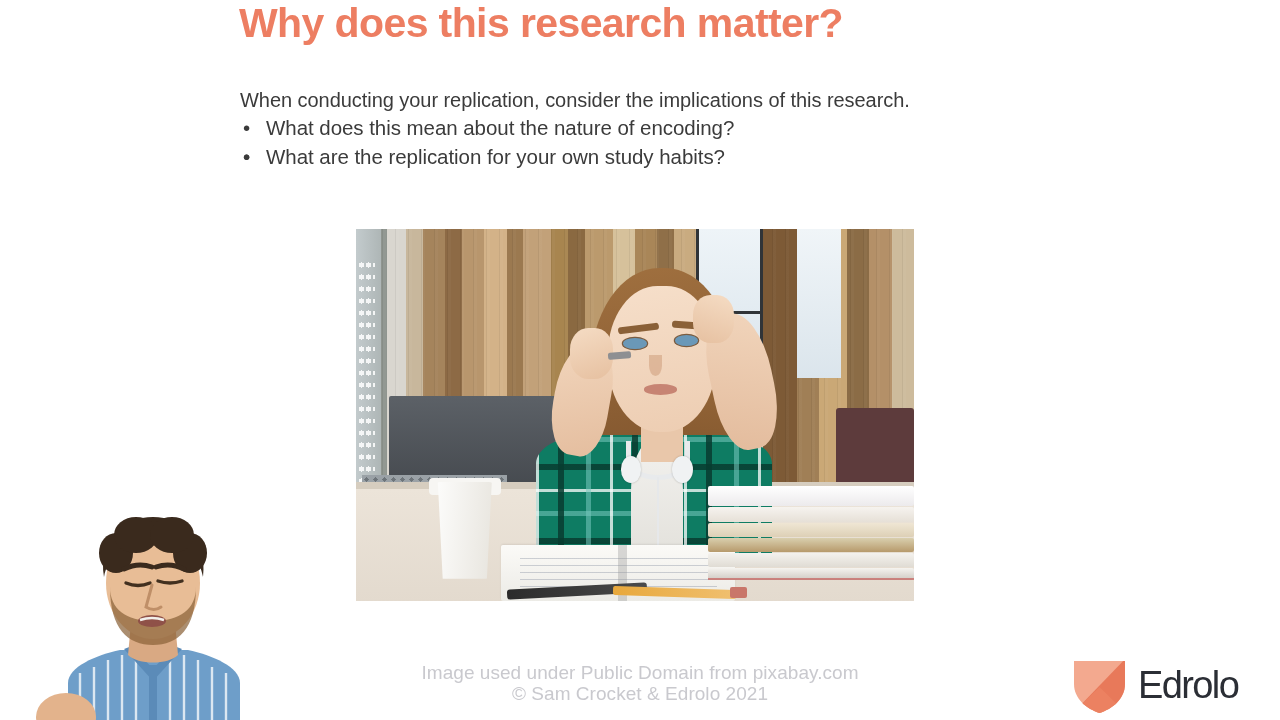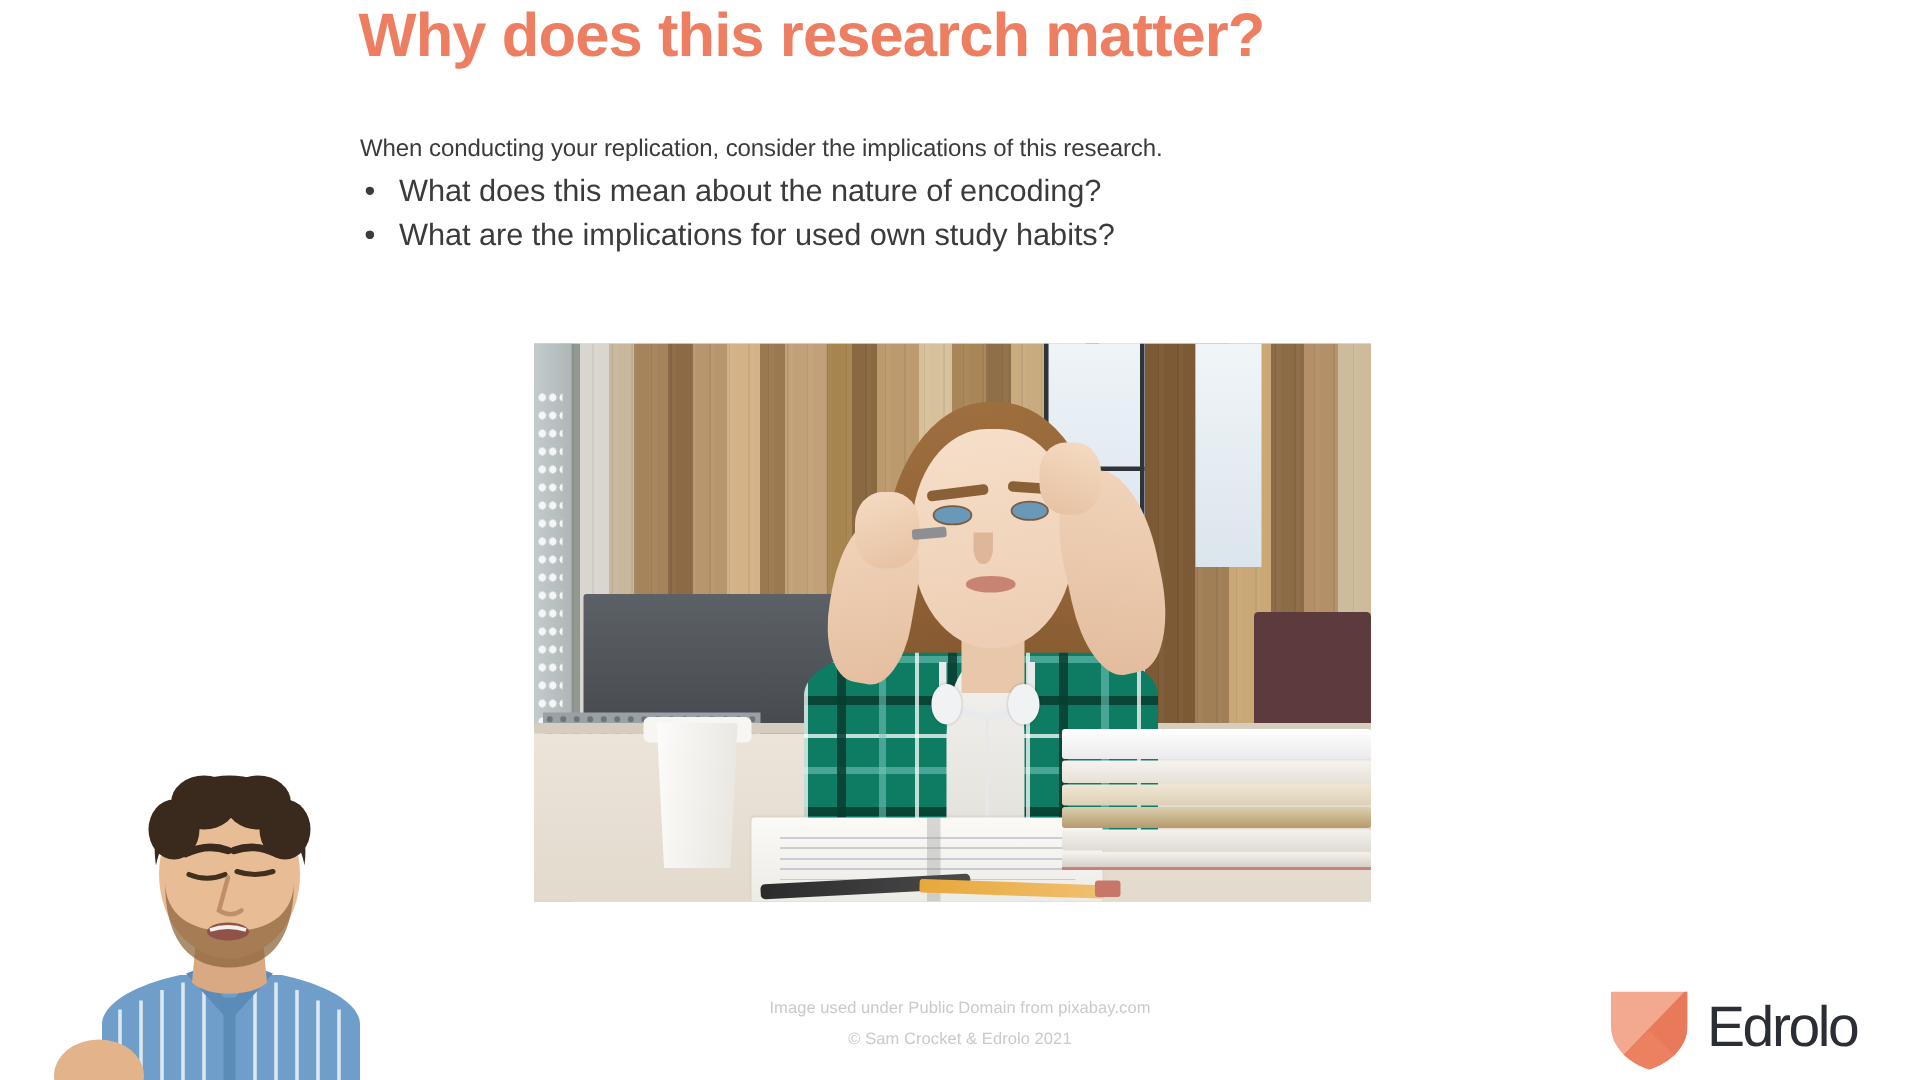--- a/index.html
+++ b/index.html
@@ -33,21 +33,21 @@
     font-weight:bold;
     color:#4A8CC4;
     letter-spacing:-0.1px;
     line-height:1.25;
     white-space:nowrap;
   }
 
   
   .body-block { position:absolute; left:240px; top:86px; width:880px; }
   .body-lead {
-    font-size:16px;
+    font-size:20px;
     color:#3B3B3B;
     line-height:28px;
     letter-spacing:-0.05px;
     white-space:nowrap;
   }
   .bullet-list { list-style:none; margin-top:0px; }
   .bullet-item {
     position:relative;
     font-size:20.5px;
     color:#3B3B3B;
@@ -336,21 +336,21 @@
     filter:drop-shadow(0 0 1px rgba(0,0,0,.6));
     z-index:40;
   }
 
   
   .caption-block {
     position:absolute; left:0; right:0; top:662px;
     text-align:center;
   }
   .caption-line {
-    font-size:11px;
+    font-size:19px;
     color:#C9C9CE;
     line-height:21px;
     letter-spacing:.05px;
   }
 
   
   .logo {
     position:absolute; left:1072px; top:655px;
     width:205px; height:60px;
     display:flex; align-items:center; gap:11px;
@@ -382,21 +382,21 @@
     <ul class="bullet-list">
       <li class="bullet-item">
         <span class="dot">•</span>
         <span>What does this mean about the nature of encoding?</span>
       </li>
       <li class="bullet-item">
         <span class="dot">•</span>
       </li>
       <li class="bullet-item">
         <span class="dot">•</span>
-        <span>What are the implications for used own study habits?</span>
+        <span>What are the replication for your own study habits?</span>
       </li>
     </ul>
   </div>
 
   <div class="photo-frame">
     <div class="photo-scene">
       <div class="wall">
         <div class="wall-grain"></div>
       </div>
       <div class="window-pane"></div>

